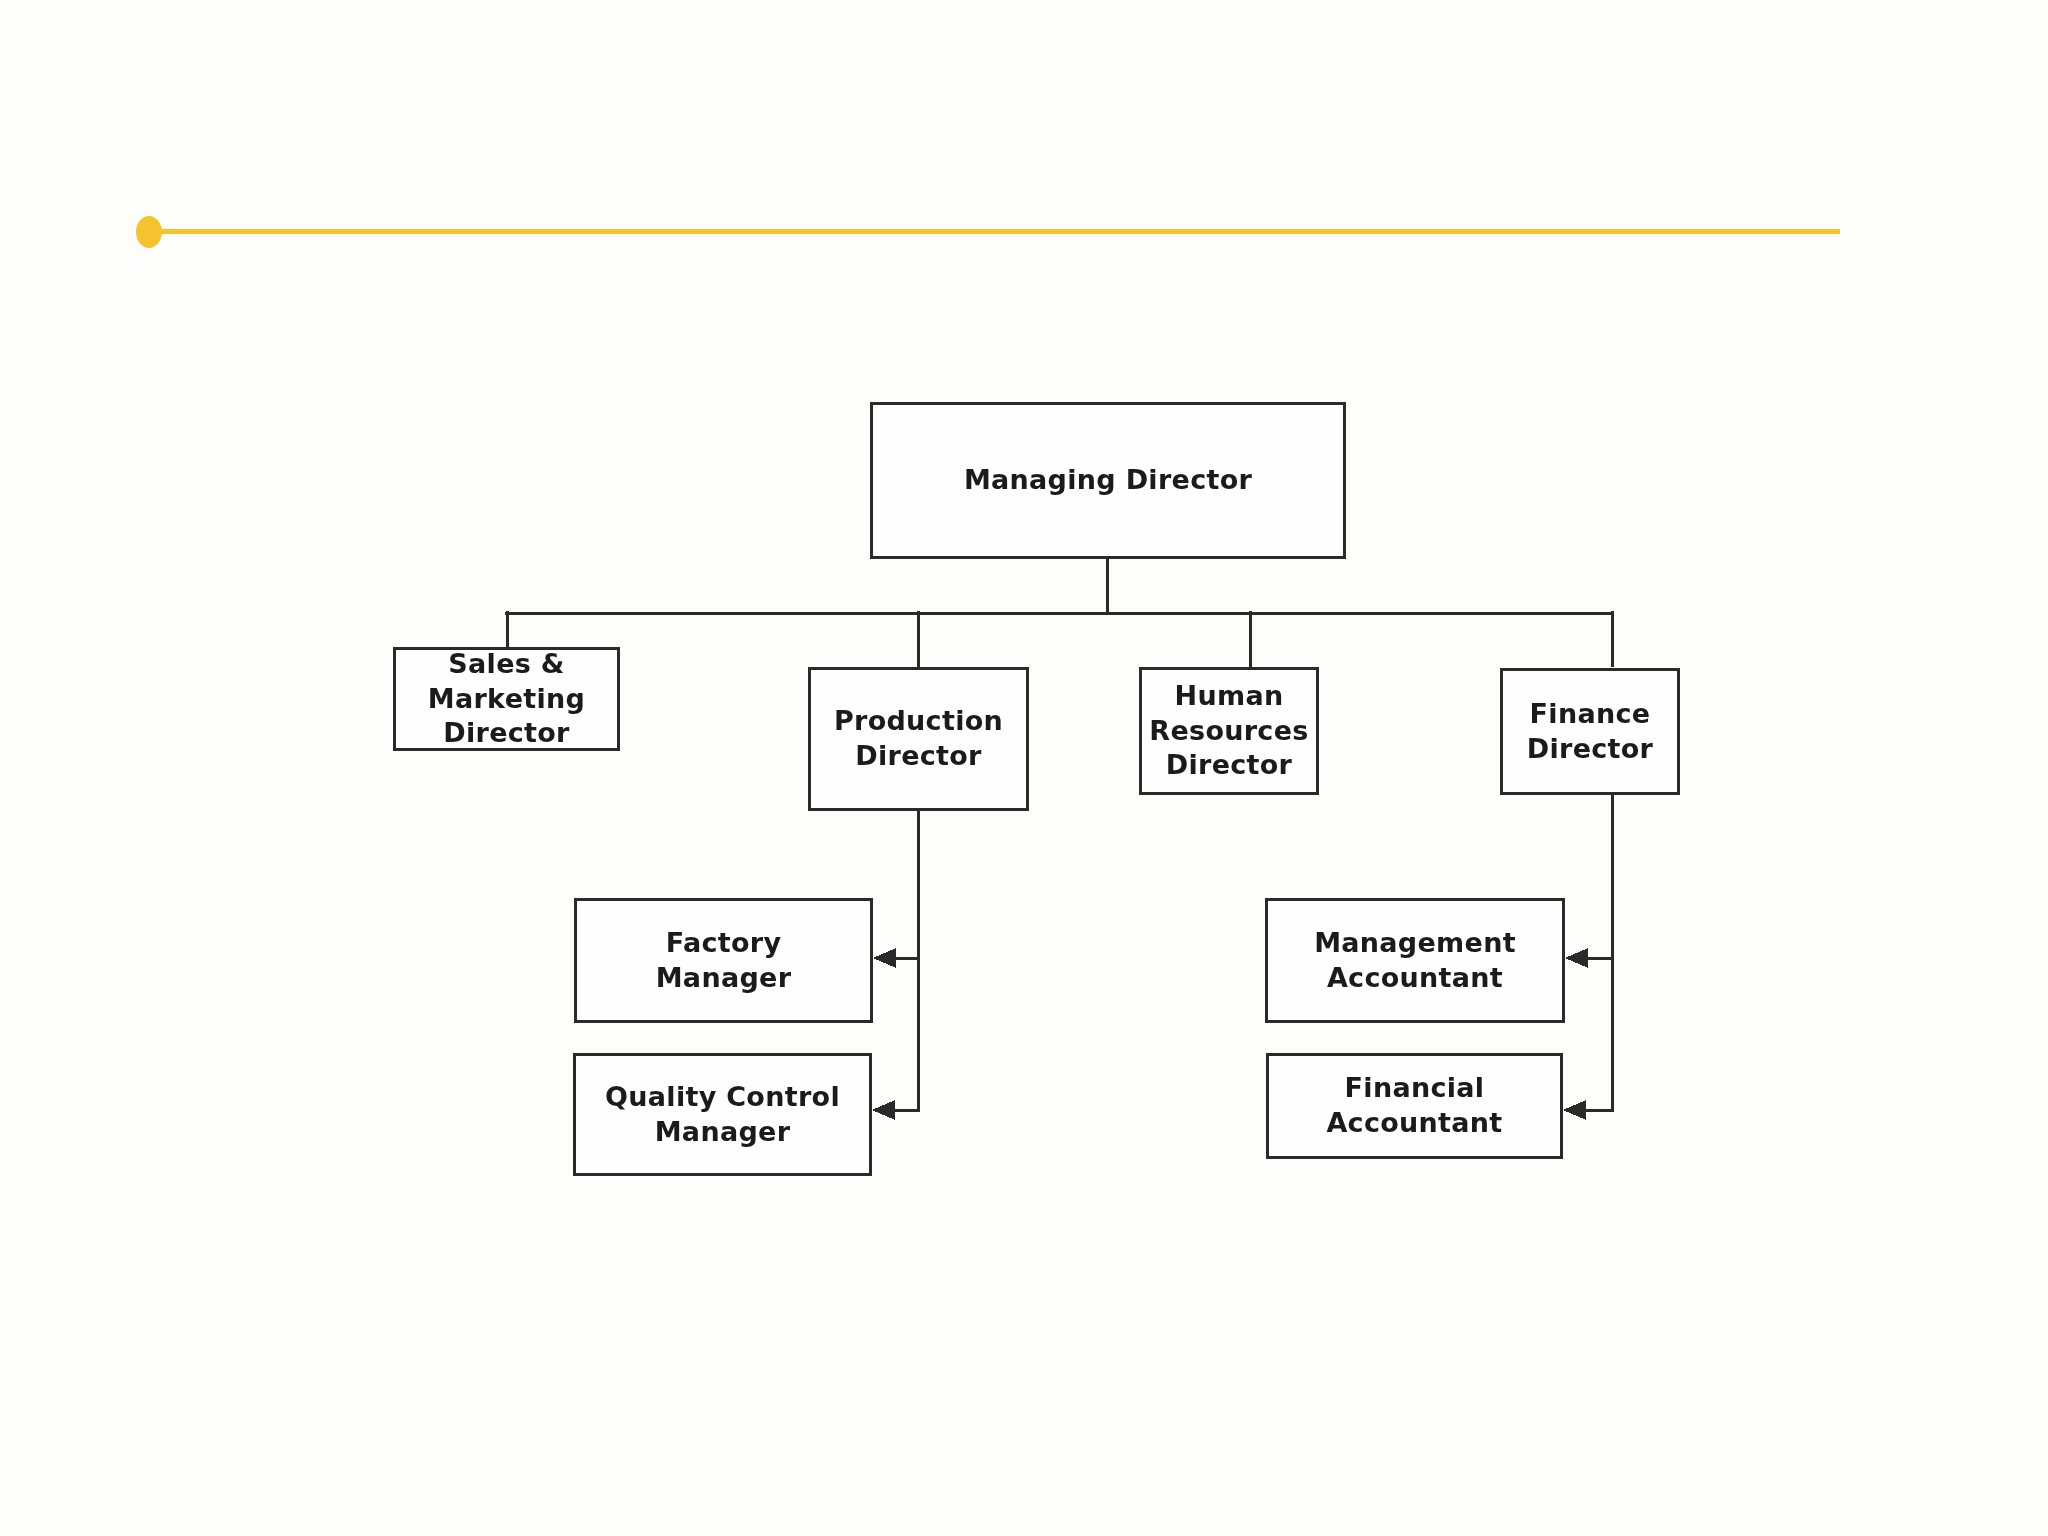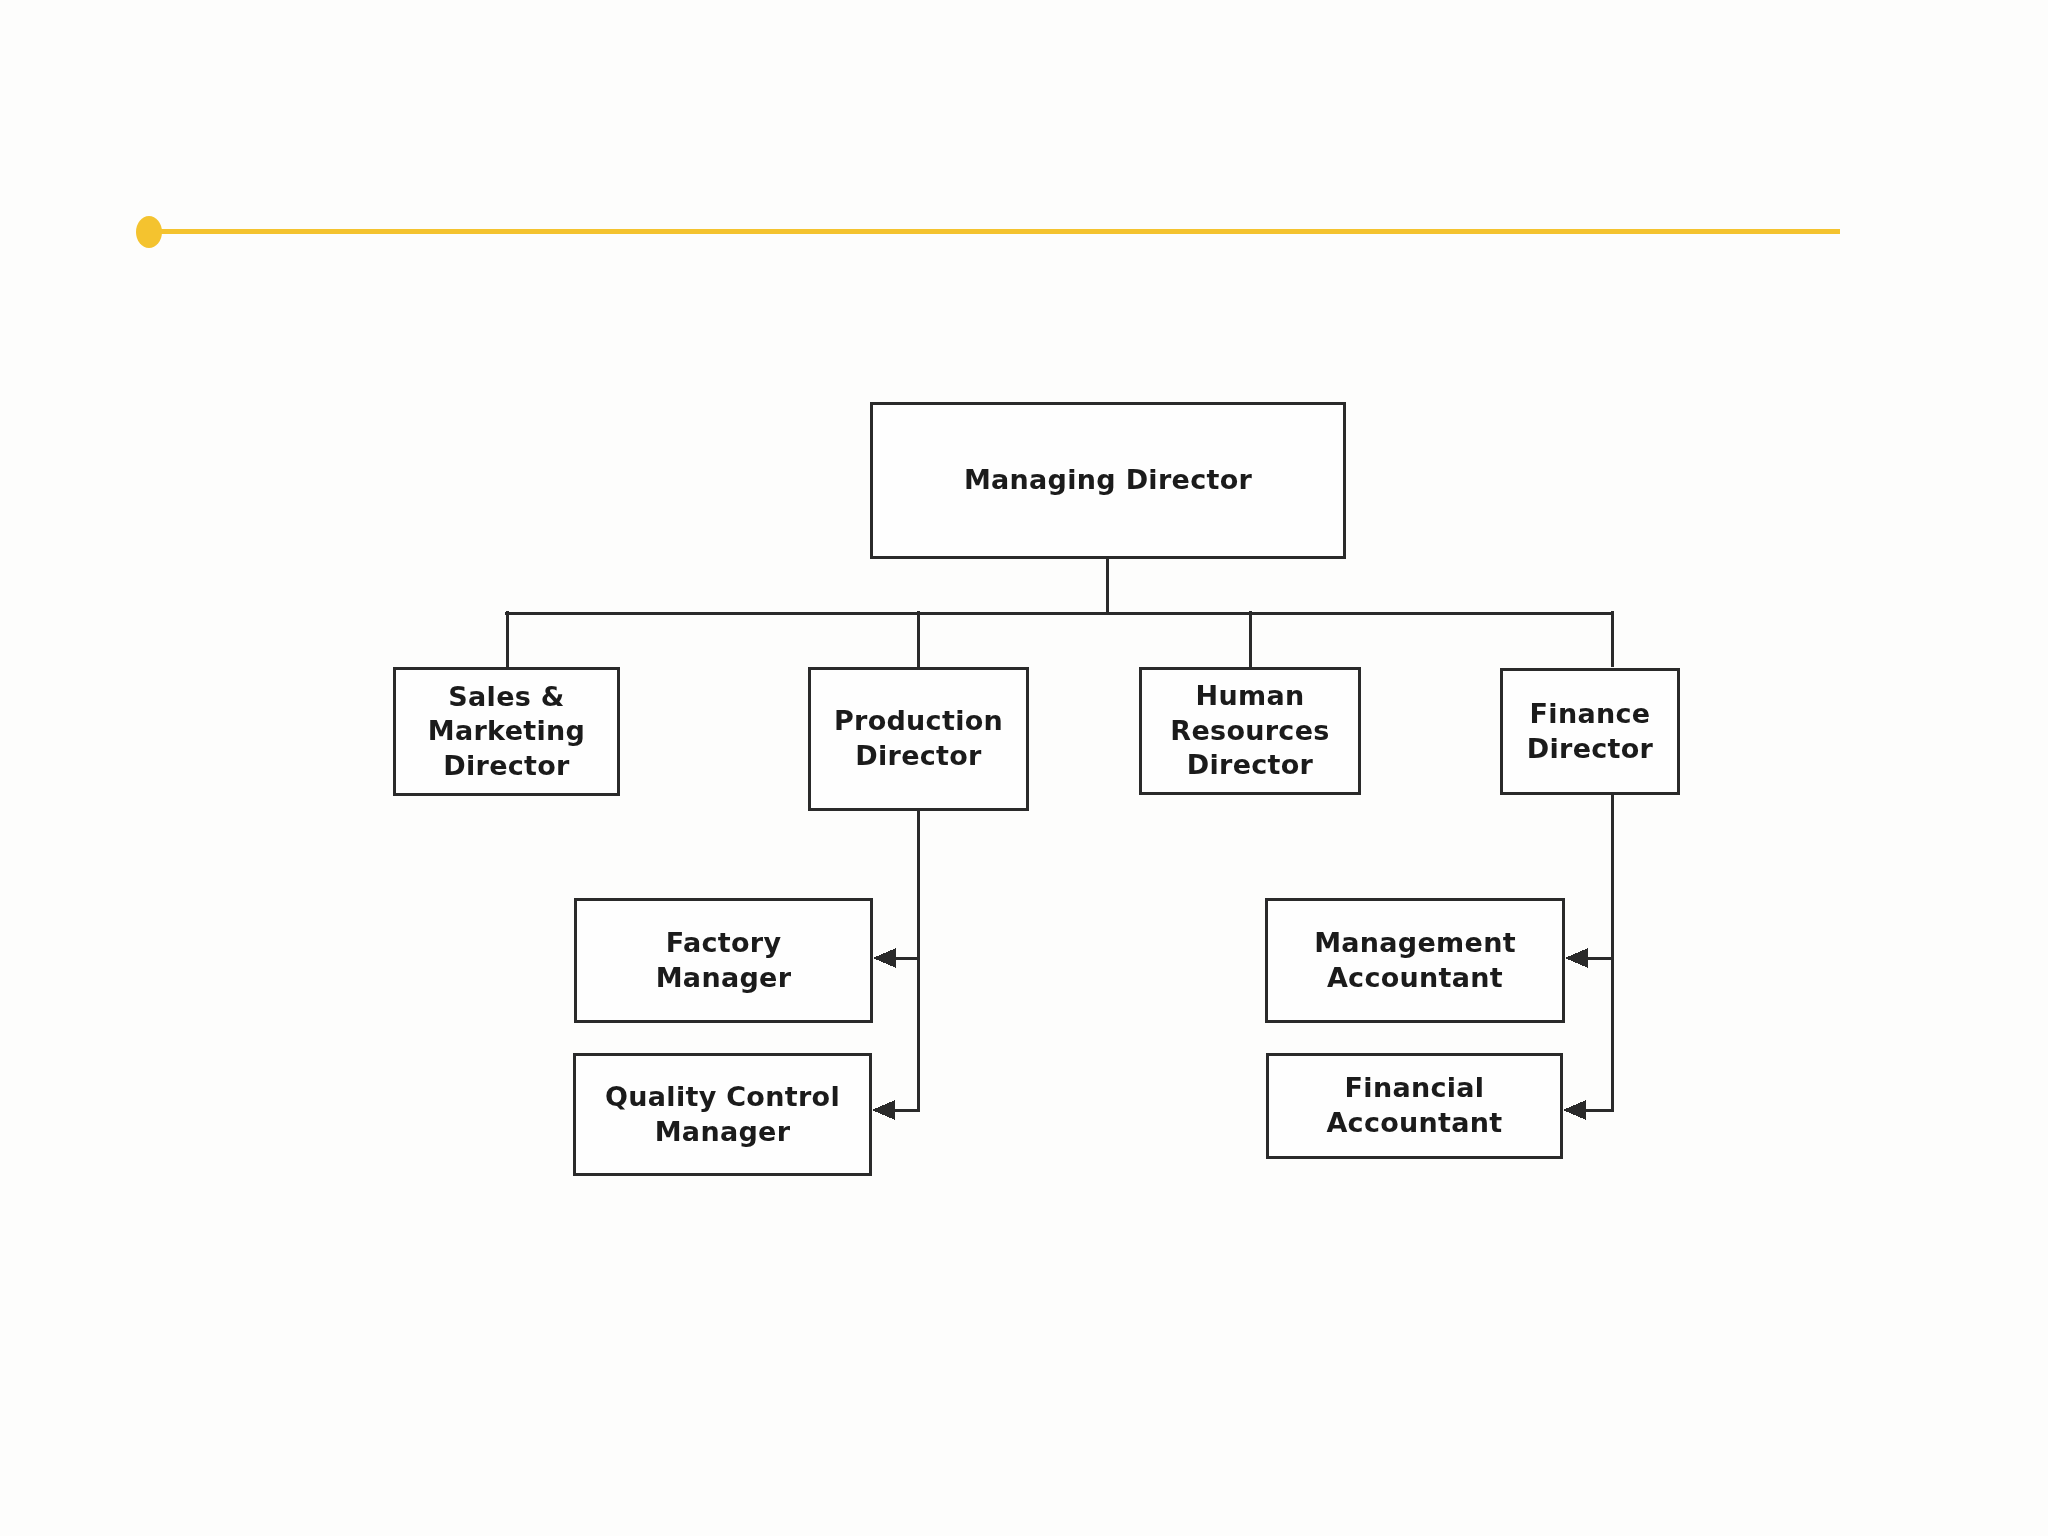--- a/index.html
+++ b/index.html
@@ -30,23 +30,23 @@
   .connectors { position:absolute; left:0; top:0; }
 
   .node {
     position:absolute; box-sizing:border-box;
     border:3px solid #2a2a2a; background:#fefefe;
     display:flex; flex-direction:column; align-items:center; justify-content:center;
     text-align:center; color:#1b1b1b;
     font-size:27px; font-weight:bold; line-height:1.28; letter-spacing:0.3px;
   }
   .node-md      { left:870px;  top:402px;  width:476px; height:157px; }
-  .node-sales   { left:393px;  top:667px;  width:227px; height:129px; }
+  .node-sales   { left:393px;  top:647px;  width:227px; height:104px; }
   .node-prod    { left:808px;  top:667px;  width:221px; height:144px; }
-  .node-hr      { left:1139px; top:667px;  width:222px; height:128px; }
+  .node-hr      { left:1139px; top:667px;  width:180px; height:128px; }
   .node-fin     { left:1500px; top:668px;  width:180px; height:127px; }
   .node-factory { left:574px;  top:898px;  width:299px; height:125px; }
   .node-qc      { left:573px;  top:1053px; width:299px; height:123px; }
   .node-ma      { left:1265px; top:898px;  width:300px; height:125px; }
   .node-fa      { left:1266px; top:1053px; width:297px; height:106px; }
 </style>
 </head>
 <body>
 
 <div class="slide">

